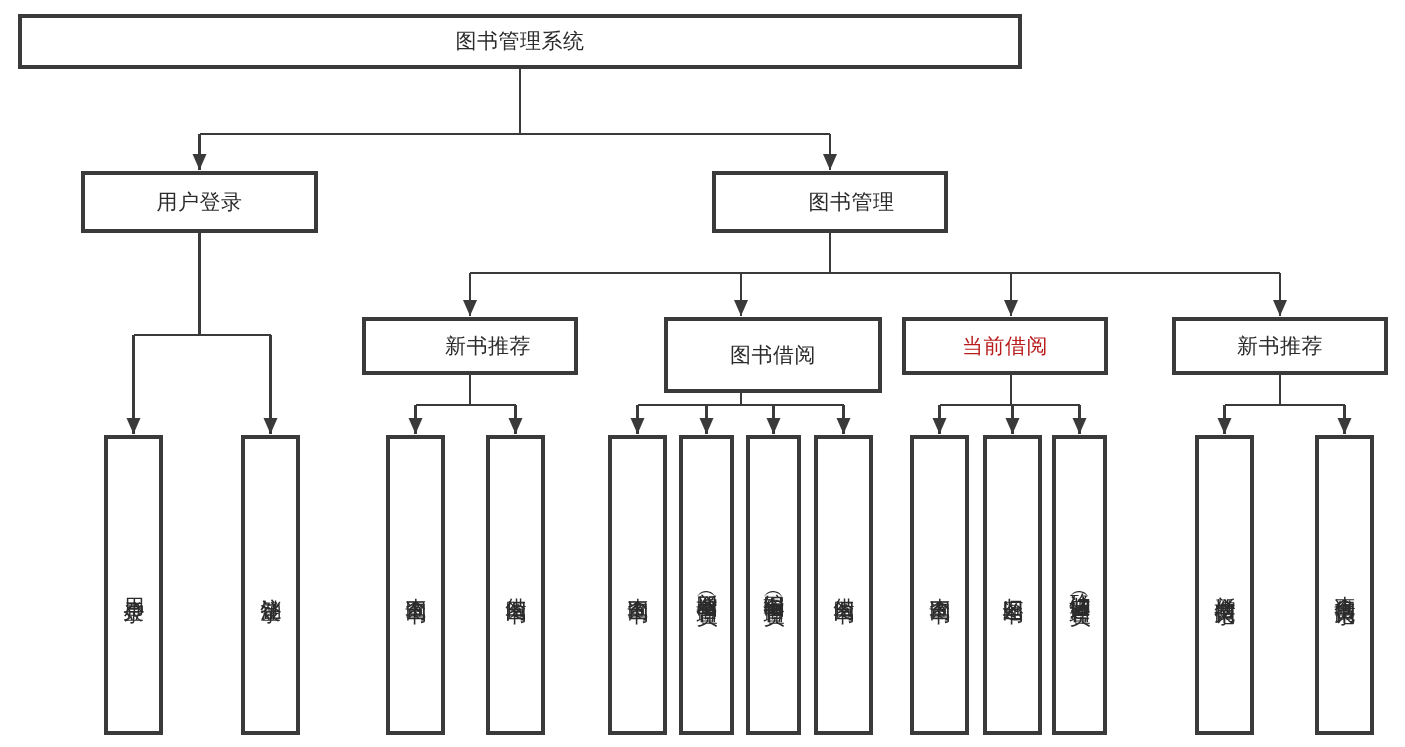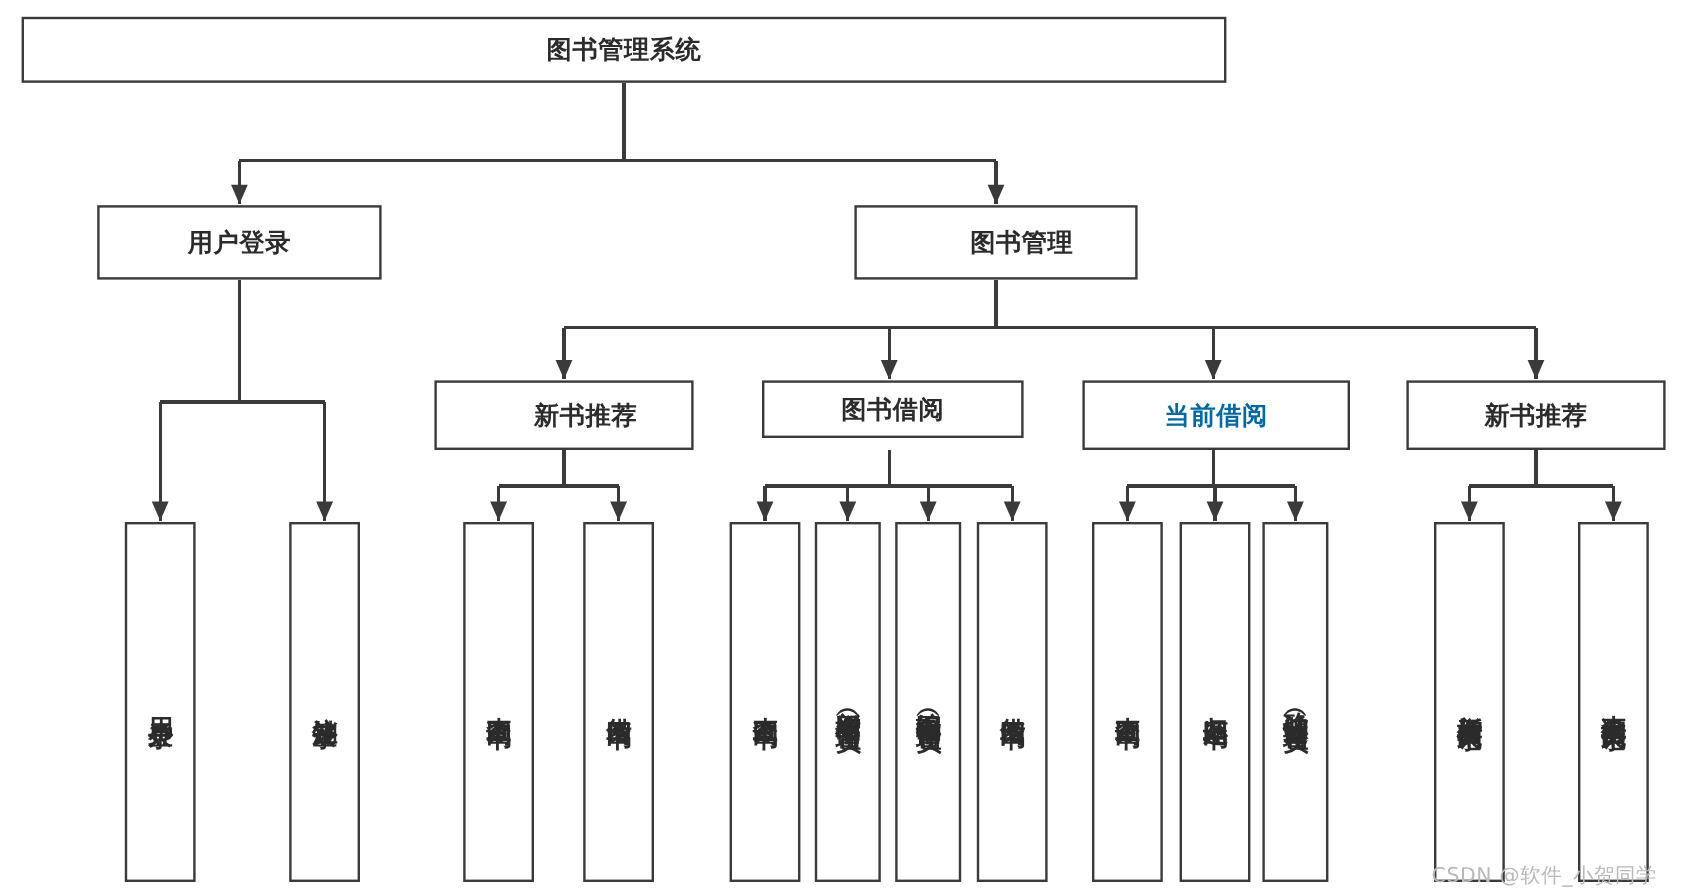--- a/index.html
+++ b/index.html
@@ -21,26 +21,25 @@
     position: absolute;
     left: 0;
     top: 0;
     width: 1405px;
     height: 747px;
   }
   .node {
     position: absolute;
     box-sizing: border-box;
     background: #ffffff;
-    border: 2px solid #701a75;
+    border: 4px solid #701a75;
     display: flex;
     align-items: center;
     justify-content: center;
     color: #2b2b2b;
-    font-weight: bold;
   }
   .node .label {
     display: block;
     text-align: center;
     line-height: 1.28;
     letter-spacing: 0.5px;
   }
   .node.horizontal .label {
     writing-mode: horizontal-tb;
     font-size: 21px;
@@ -128,24 +127,24 @@
       </div>
       <div class="node horizontal" style="left: 81px; top: 171px; width: 237px; height: 62px; border-color: rgb(58, 58, 58); color: rgb(43, 43, 43);">
         <span class="label">用户登录</span>
       </div>
       <div class="node horizontal" style="left: 712px; top: 171px; width: 236px; height: 62px; border-color: rgb(58, 58, 58); color: rgb(43, 43, 43); padding-left: 43px;">
         <span class="label">图书管理</span>
       </div>
       <div class="node horizontal" style="left: 362px; top: 317px; width: 216px; height: 58px; border-color: rgb(58, 58, 58); color: rgb(43, 43, 43); padding-left: 36px;">
         <span class="label">新书推荐</span>
       </div>
-      <div class="node horizontal" style="left: 635px; top: 317px; width: 218px; height: 48px; border-color: rgb(58, 58, 58); color: rgb(43, 43, 43);">
+      <div class="node horizontal" style="left: 664px; top: 317px; width: 218px; height: 76px; border-color: rgb(58, 58, 58); color: rgb(43, 43, 43);">
         <span class="label">图书借阅</span>
       </div>
-      <div class="node horizontal" style="left: 902px; top: 317px; width: 223px; height: 58px; border-color: rgb(58, 58, 58); color: #0369a1;">
+      <div class="node horizontal" style="left: 902px; top: 317px; width: 206px; height: 58px; border-color: rgb(58, 58, 58); color: #b91c1c;">
         <span class="label">当前借阅</span>
       </div>
       <div class="node horizontal" style="left: 1172px; top: 317px; width: 216px; height: 58px; border-color: rgb(58, 58, 58); color: rgb(43, 43, 43);">
         <span class="label">新书推荐</span>
       </div>
       <div class="node vertical" style="left: 104px; top: 435px; width: 59px; height: 300px; border-color: rgb(58, 58, 58); color: rgb(43, 43, 43);">
         <span class="label">用户登录</span>
       </div>
       <div class="node vertical" style="left: 241px; top: 435px; width: 59px; height: 300px; border-color: rgb(58, 58, 58); color: rgb(43, 43, 43);">
         <span class="label">注销登录</span>
@@ -177,14 +176,13 @@
       <div class="node vertical" style="left: 1052px; top: 435px; width: 55px; height: 300px; border-color: rgb(58, 58, 58); color: rgb(43, 43, 43);">
         <span class="label">确认归还（管理员）</span>
       </div>
       <div class="node vertical" style="left: 1195px; top: 435px; width: 59px; height: 300px; border-color: rgb(58, 58, 58); color: rgb(43, 43, 43);">
         <span class="label">新增借阅记录</span>
       </div>
       <div class="node vertical" style="left: 1315px; top: 435px; width: 59px; height: 300px; border-color: rgb(58, 58, 58); color: rgb(43, 43, 43);">
         <span class="label">查询借阅记录</span>
       </div>
     </div>
-  <div id="watermark" style="left: 1193px; top: 718px; color: rgb(185, 185, 185);">CSDN @软件_小贺同学</div>
 </div>
 
 </body></html>

